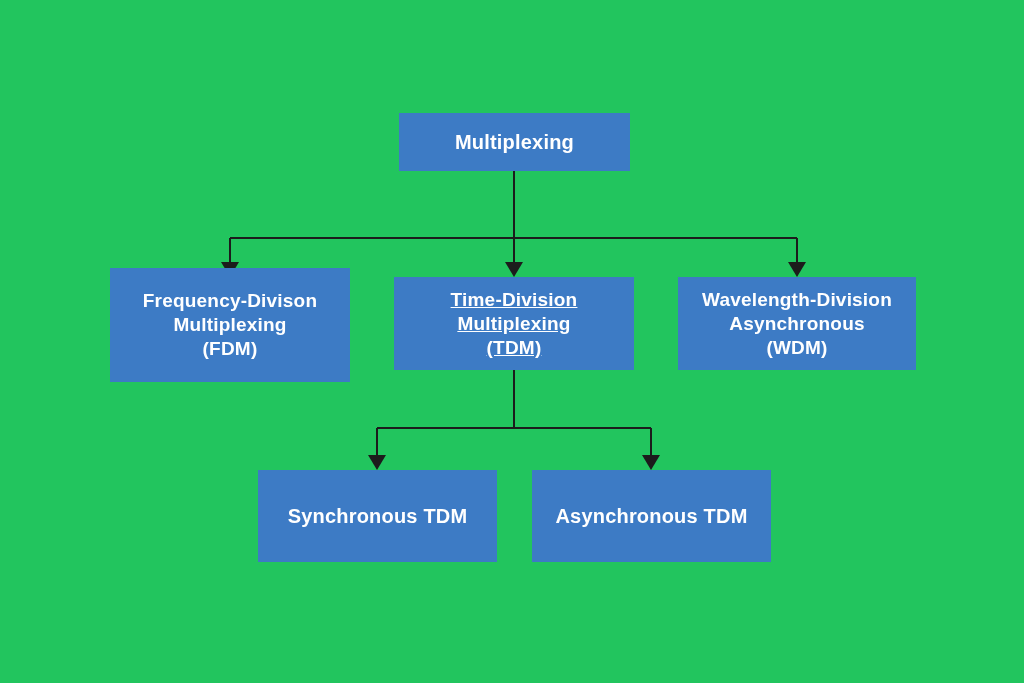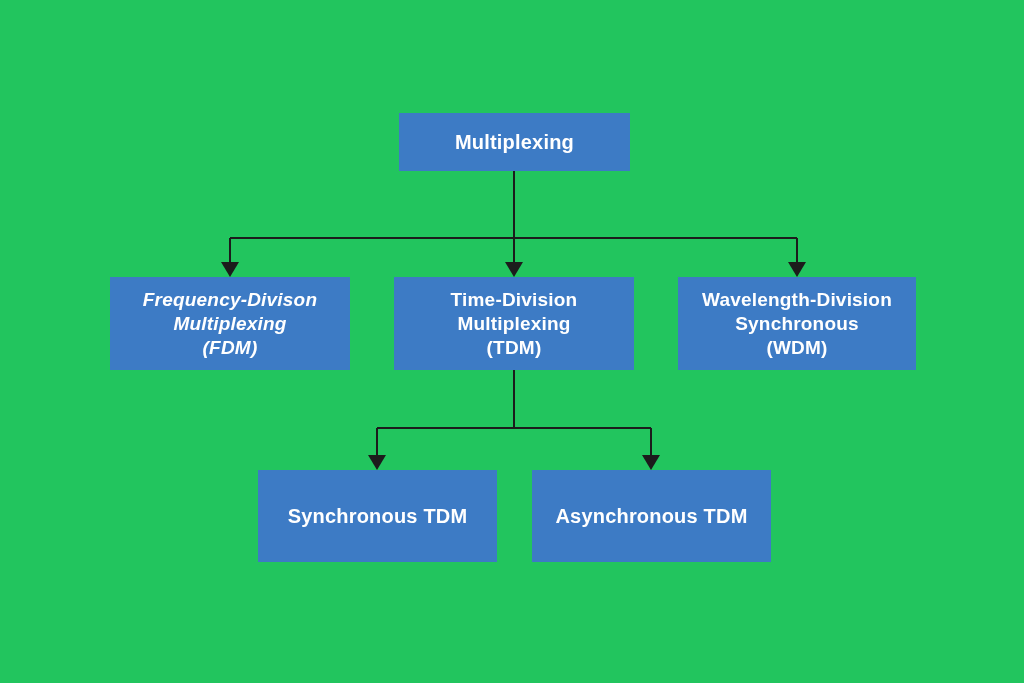--- a/index.html
+++ b/index.html
@@ -34,22 +34,22 @@
     font-size: 19px;
     line-height: 24px;
     letter-spacing: 0.2px;
     white-space: pre-line;
     box-sizing: border-box;
   }
   .node.root {
     left: 399px; top: 113px; width: 231px; height: 58px;
     font-size: 20px;
   }
-  .node.fdm { left: 110px; top: 277px; width: 240px; height: 93px; font-style: italic; }
-  .node.tdm { left: 394px; top: 277px; width: 240px; height: 93px; }
+  .node.fdm { left: 110px; top: 268px; width: 240px; height: 114px; }
+  .node.tdm { left: 394px; top: 277px; width: 240px; height: 93px; text-decoration: underline; }
   .node.wdm { left: 678px; top: 277px; width: 238px; height: 93px; }
   .node.sync  { left: 258px; top: 470px; width: 239px; height: 92px; font-size: 20px; }
   .node.async { left: 532px; top: 470px; width: 239px; height: 92px; font-size: 20px; }
 </style>
 </head>
 <body>
 
 <div class="canvas">
 
   <svg class="connector-layer" width="1024" height="683" viewBox="0 0 1024 683" aria-hidden="true">
@@ -81,20 +81,20 @@
 
   <div class="node fdm">Frequency-Divison
 Multiplexing
 (FDM)</div>
 
   <div class="node tdm">Time-Division
 Multiplexing
 (TDM)</div>
 
   <div class="node wdm">Wavelength-Division
-Synchronous
+Asynchronous
 (WDM)</div>
 
   <div class="node async">Asynchronous TDM</div>
 
   <div class="node sync">Synchronous TDM</div>
 
 </div>
 
 </body></html>

